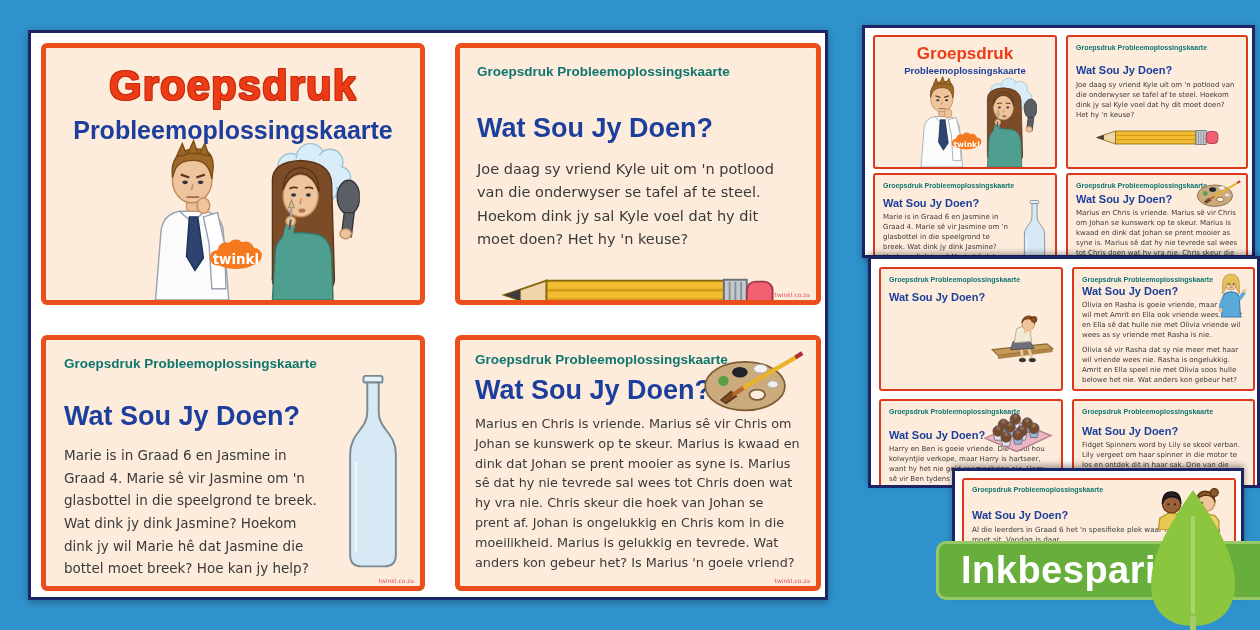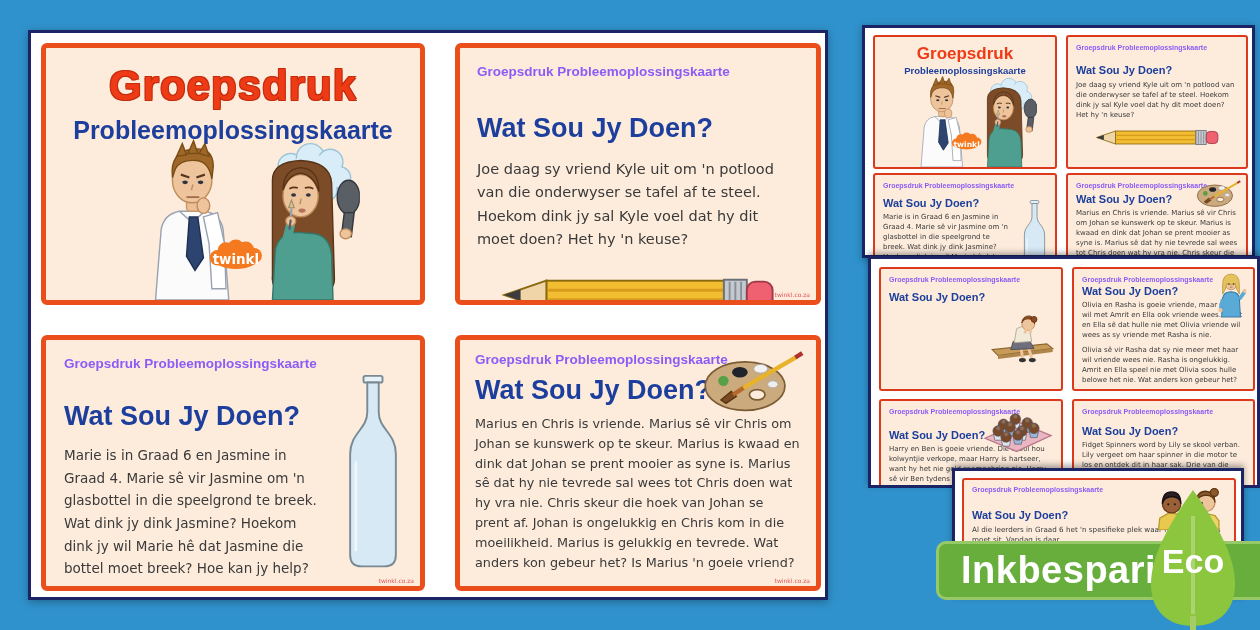--- a/index.html
+++ b/index.html
@@ -18,21 +18,21 @@
   }
   .card {
     position:absolute;
     background:#fdecdc;
     border:5px solid #ea4e1b;
     border-radius:6px;
     overflow:hidden;
   }
   .card.mini { border:2px solid #dd3a1d; border-radius:3px; }
   .card-header {
-    color:#8b5cf6; font-weight:bold;
+    color:#0f766e; font-weight:bold;
     font-family:"Liberation Sans", sans-serif;
   }
   .q-heading {
     color:#1c3e9c; font-weight:bold;
     font-family:"Liberation Sans", sans-serif;
   }
   .body-text { color:#3a3a3a; }
   .wm { position:absolute; right:6px; bottom:2px; font-size:6px; color:#e0555a; }
 
   
@@ -464,14 +464,13 @@
   </div>
 </div>
 
 <div id="eco-banner">
   <div class="banner-label">Inkbesparing</div>
 </div>
 <div id="eco-leaf">
   <svg viewBox="0 0 92 142" width="94" height="142">
       <use href="#sym-leaf"></use>
     </svg>
-  <div class="leaf-label">Eco</div>
 </div>
 
 </body></html>

